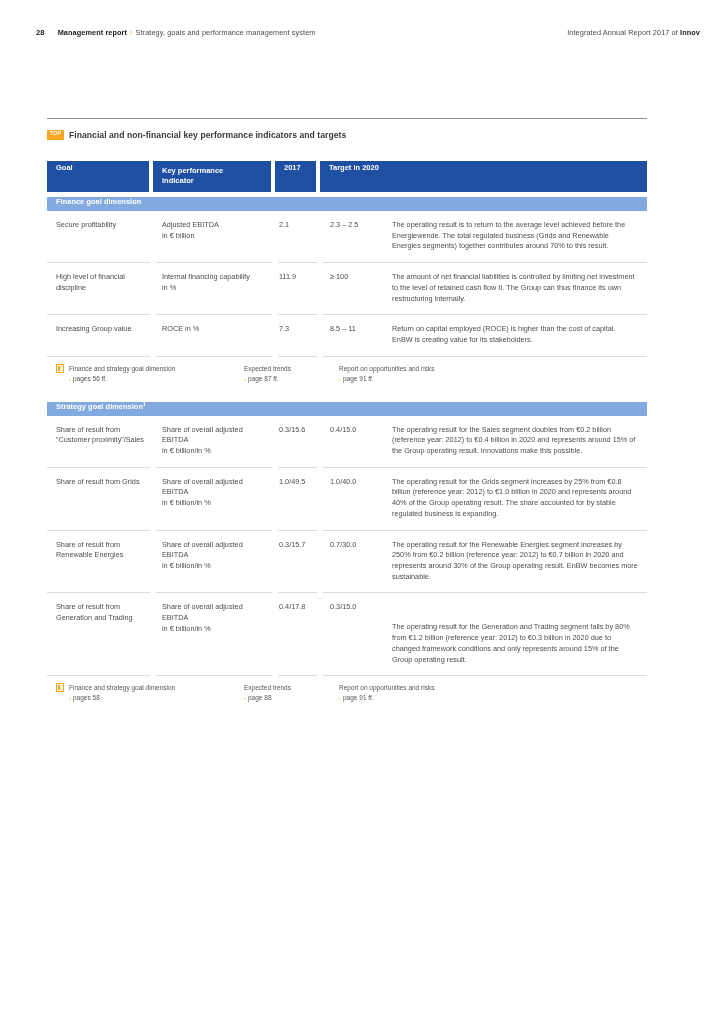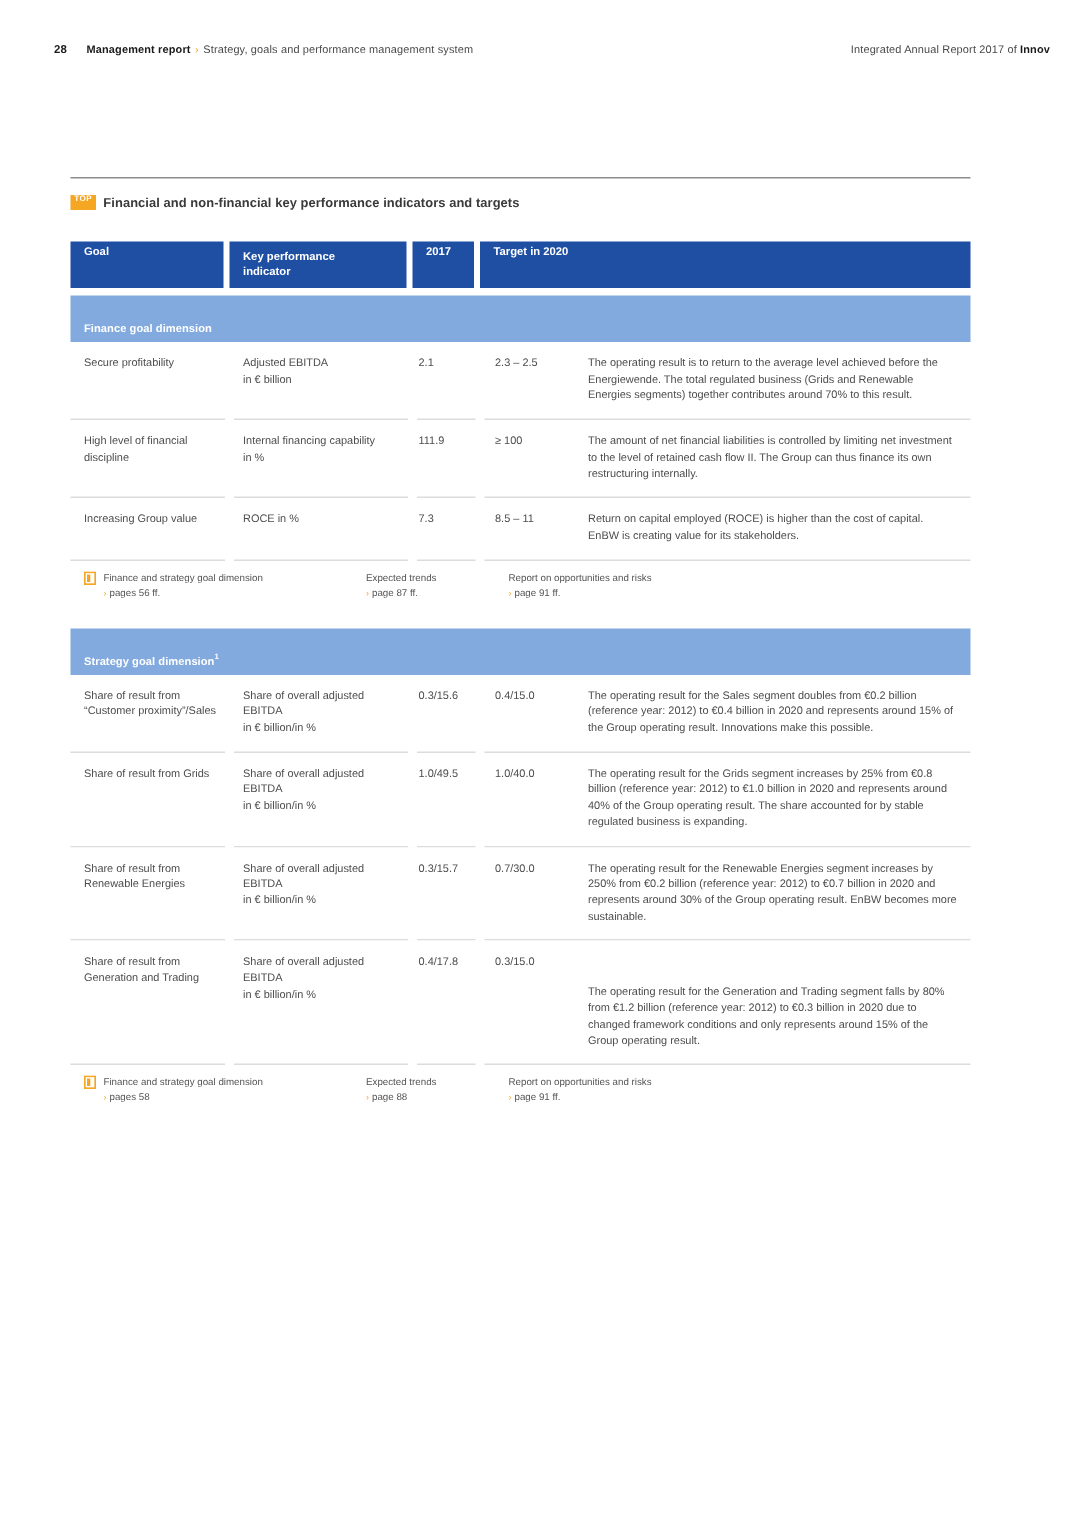--- a/index.html
+++ b/index.html
@@ -119,21 +119,21 @@
     height: 31px;
   }
   .head-cell.tall { padding-top: 5px; }
 
   
   .section-band td {
     background: #82aade;
     color: #ffffff;
     font-size: 7.4px;
     font-weight: bold;
-    padding: 17px 9px 5px 9px;
+    padding: 0 9px 5px 9px;
     letter-spacing: .05px;
   }
   .section-band sup {
     font-size: 5.2px;
     vertical-align: super;
     line-height: 0;
   }
 
   
   tr.data-row td {

